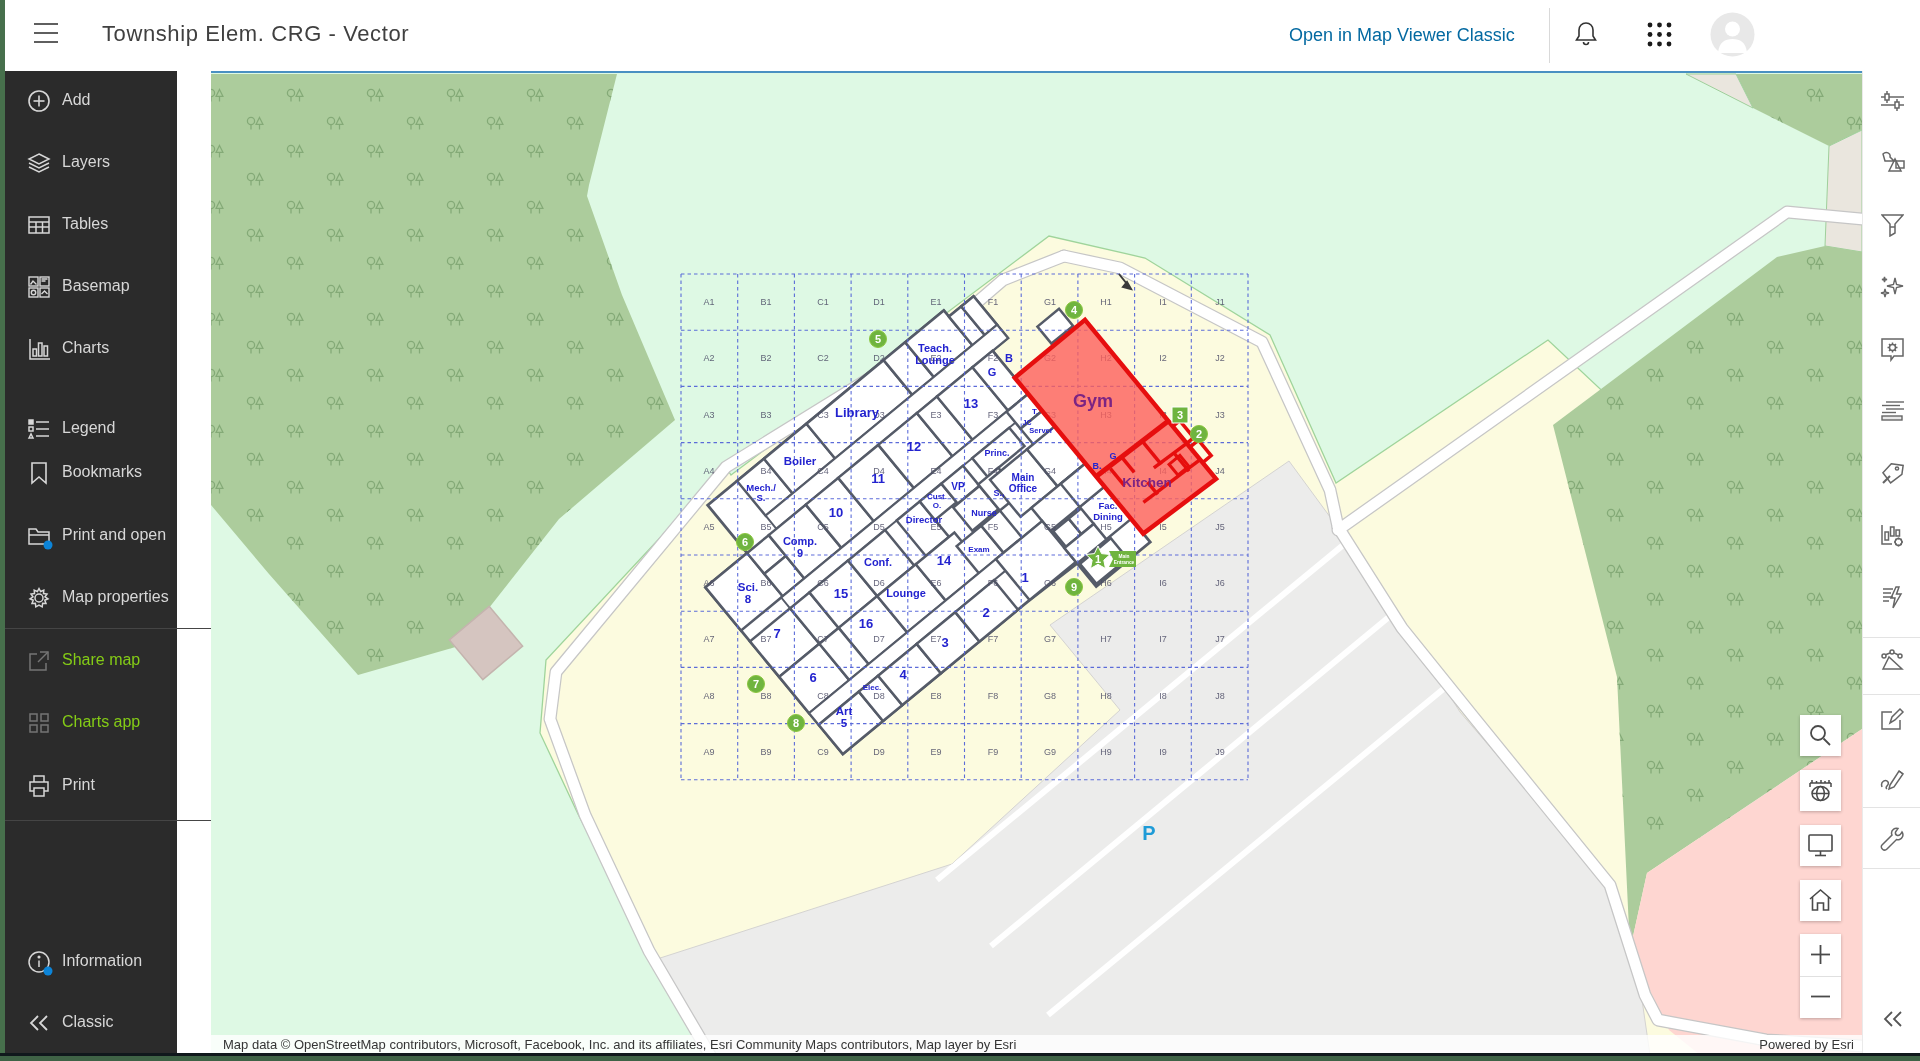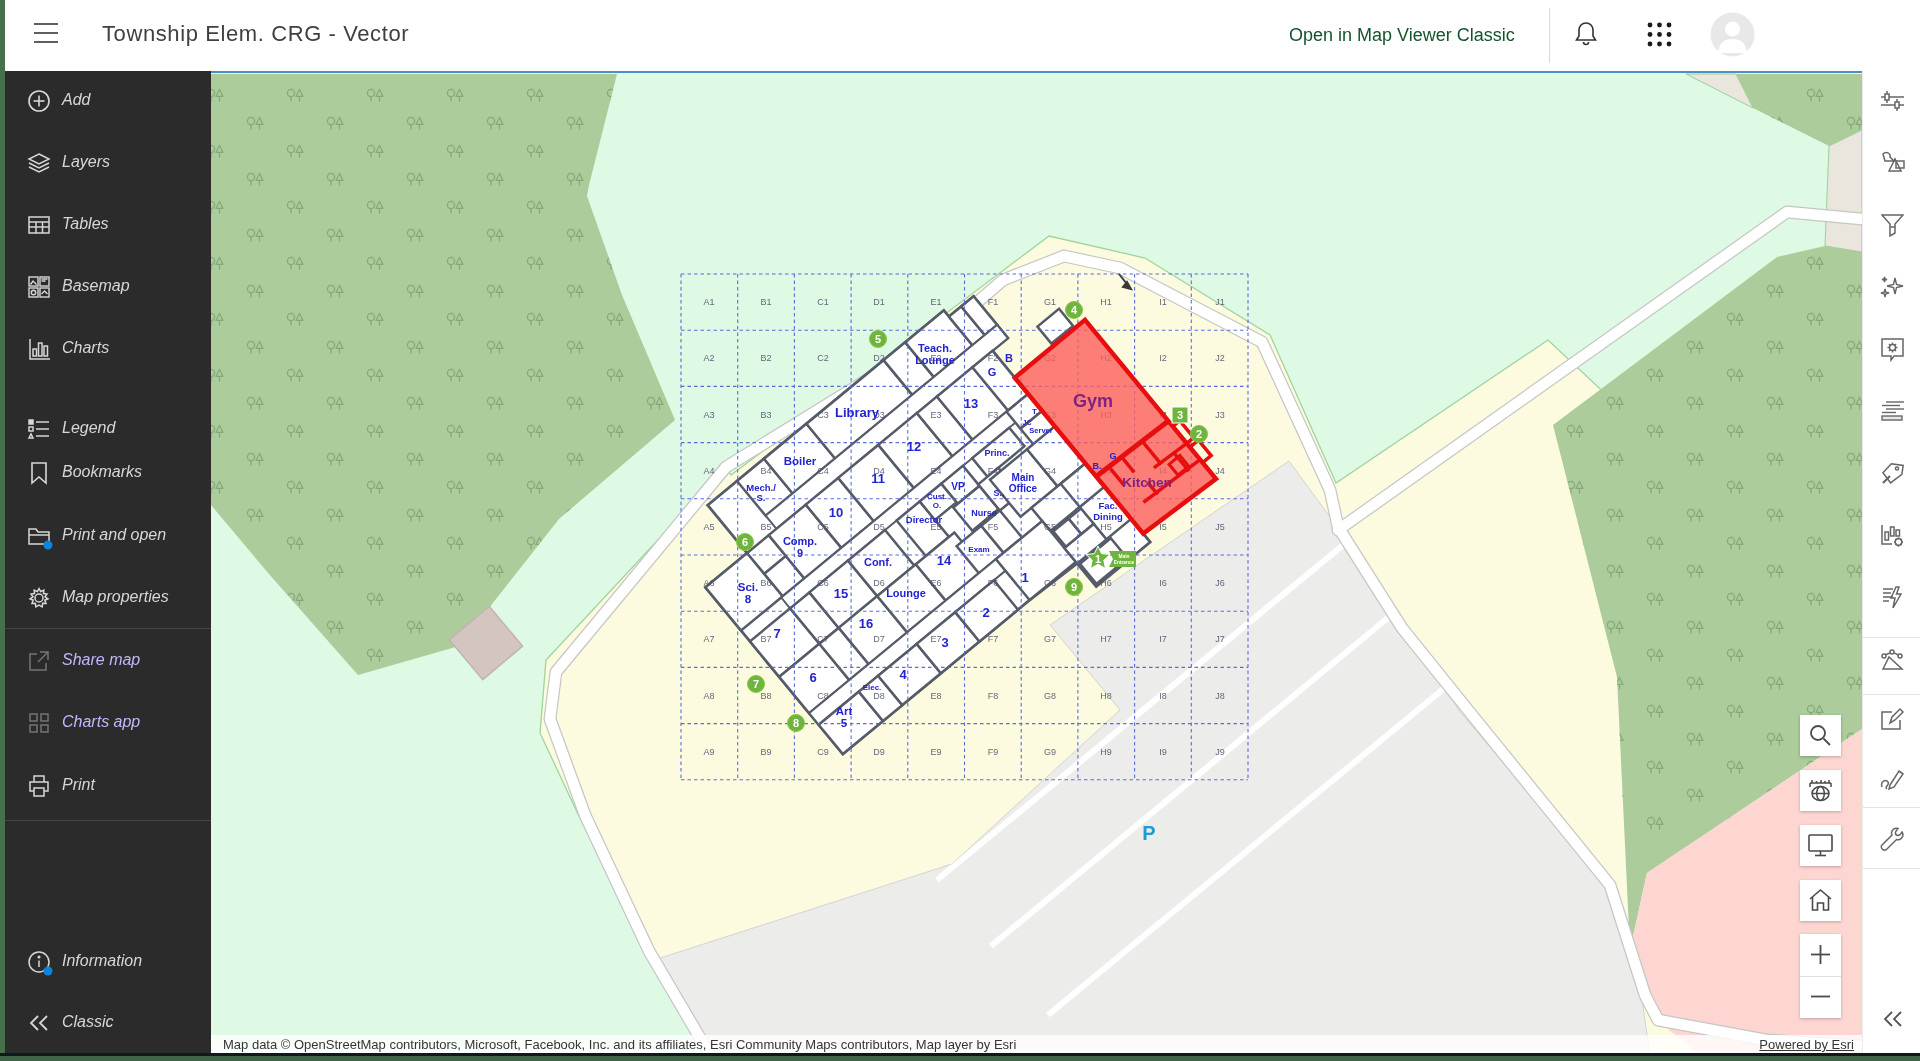--- a/index.html
+++ b/index.html
@@ -5,38 +5,38 @@
   * { margin:0; padding:0; box-sizing:border-box; }
   html,body { width:1920px; height:1061px; overflow:hidden; font-family:"Liberation Sans", sans-serif; }
   #page { position:relative; width:1920px; height:1061px; background:#ffffff; }
   
   #leftstrip { position:absolute; left:0; top:0; width:5px; height:1061px; background:#47704c; z-index:50; }
   #bottomline { position:absolute; left:0; top:1053px; width:1920px; height:3px; background:#10181c; z-index:50; }
   #bottomstrip { position:absolute; left:0; top:1056px; width:1920px; height:5px; background:#3f6346; z-index:50; }
   
   #header { position:absolute; left:5px; top:0; width:1915px; height:71px; background:#ffffff; z-index:30; }
   #title { position:absolute; left:97px; top:21px; font-size:22px; letter-spacing:0.6px; color:#404040; }
-  #openclassic { position:absolute; left:1284px; top:25px; font-size:18px; color:#14532d; }
+  #openclassic { position:absolute; left:1284px; top:25px; font-size:18px; color:#0369a1; }
   #hsep { position:absolute; left:1544px; top:8px; width:1px; height:55px; background:#d9d9d9; }
   
-  #sidebar { position:absolute; left:5px; top:71px; width:206px; height:982px; background:#2b2b2b; z-index:20;font-style:italic; }
+  #sidebar { position:absolute; left:5px; top:71px; width:172px; height:982px; background:#2b2b2b; z-index:20; }
   .sbitem { position:absolute; left:0; width:206px; height:30px; color:#d7d7d7; font-size:16px; }
   .sbitem .lbl { position:absolute; left:57px; top:5px; }
-  .sbitem.dim { color:#c4b5fd; }
+  .sbitem.dim { color:#84cc16; }
   .sbsep { position:absolute; left:0; width:206px; height:1px; background:#454545; }
   
   #rtoolbar { position:absolute; left:1862px; top:71px; width:58px; height:982px; background:#ffffff; border-left:1px solid #eaeaea; z-index:20; }
   .rtsep { position:absolute; left:0; width:58px; height:1px; background:#e3e3e3; }
   
   #bluebar { position:absolute; left:211px; top:71px; width:1651px; height:2px; background:#4a90c2; z-index:25; }
   #map { position:absolute; left:211px; top:73px; width:1651px; height:932px; z-index:10; }
   
   #attrib { position:absolute; left:211px; top:1035px; width:1651px; height:30px; background:rgba(255,255,255,0.8); z-index:40; font-size:13px; color:#353535; }
   #attrib .left { position:absolute; left:12px; top:2px; }
-  #attrib .right { position:absolute; right:8px; top:2px;text-decoration:underline; }
+  #attrib .right { position:absolute; right:8px; top:2px; }
   
   .mbtn { position:absolute; width:41px; height:41px; background:#ffffff; box-shadow:0 1px 3px rgba(0,0,0,0.25); z-index:35; }
 </style>
 </head>
 <body>
 <div id="page">
 
   <div id="leftstrip"></div>
 
   <div id="bottomline"></div>

